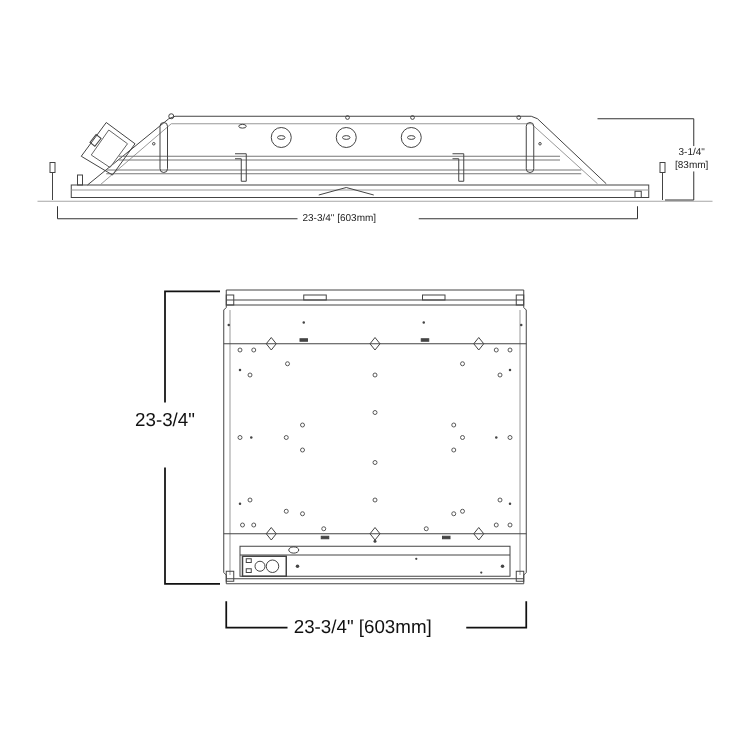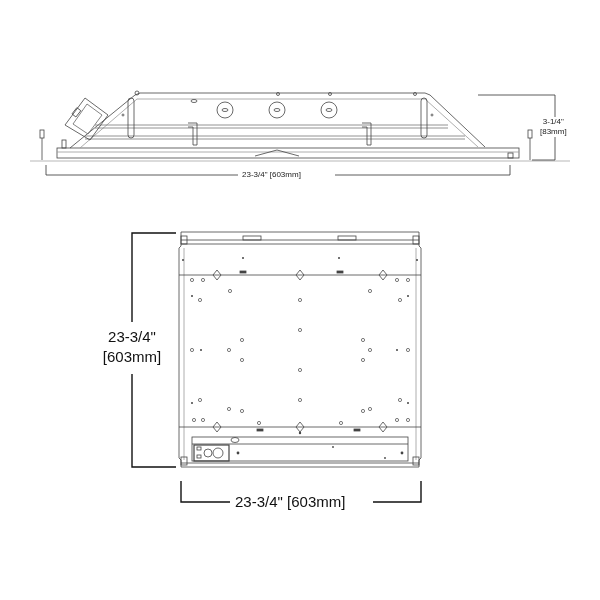--- a/index.html
+++ b/index.html
@@ -185,15 +185,14 @@
 </svg>
 
 <div class="dim-small" style="left:240px; top:170px;">23-3/4" [603mm]</div>
 <div class="dim-small" style="left:538px; top:117px; text-align:center; line-height:10px;">
   <div>3-1/4"</div>
   <div>[83mm]</div>
 </div>
 
 <div class="dim-large" style="left:92px; top:327px; width:80px;">
   <div>23-3/4"</div>
-  <div>[603mm]</div>
 </div>
 <div class="dim-large" style="left:235px; top:492px;">23-3/4" [603mm]</div>
 
 </body></html>

